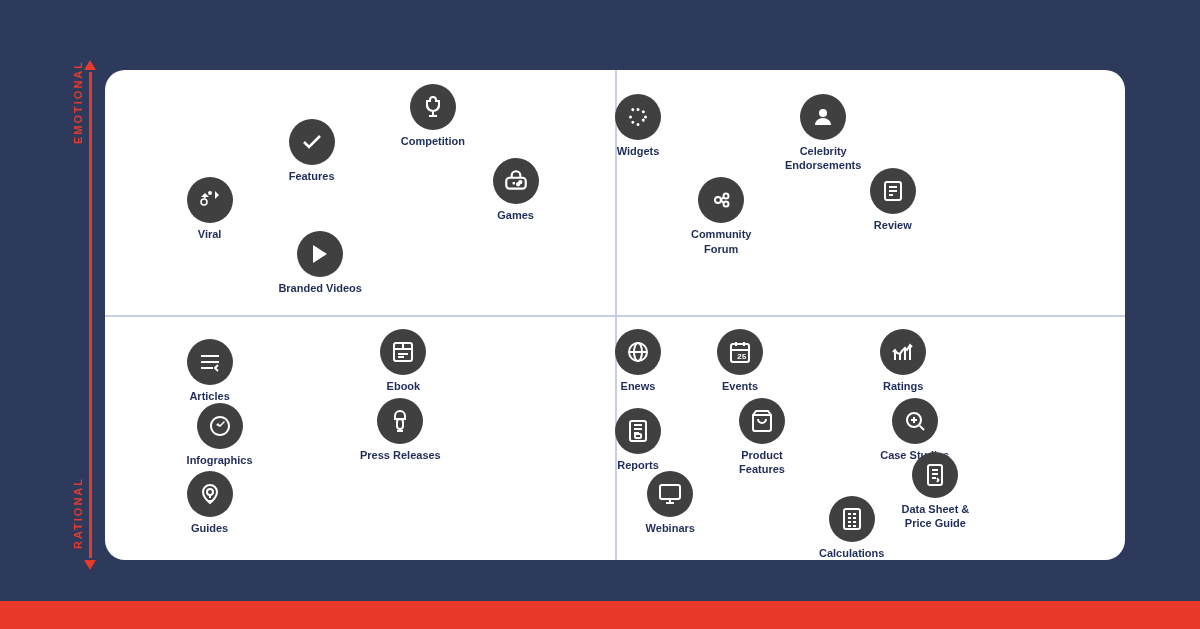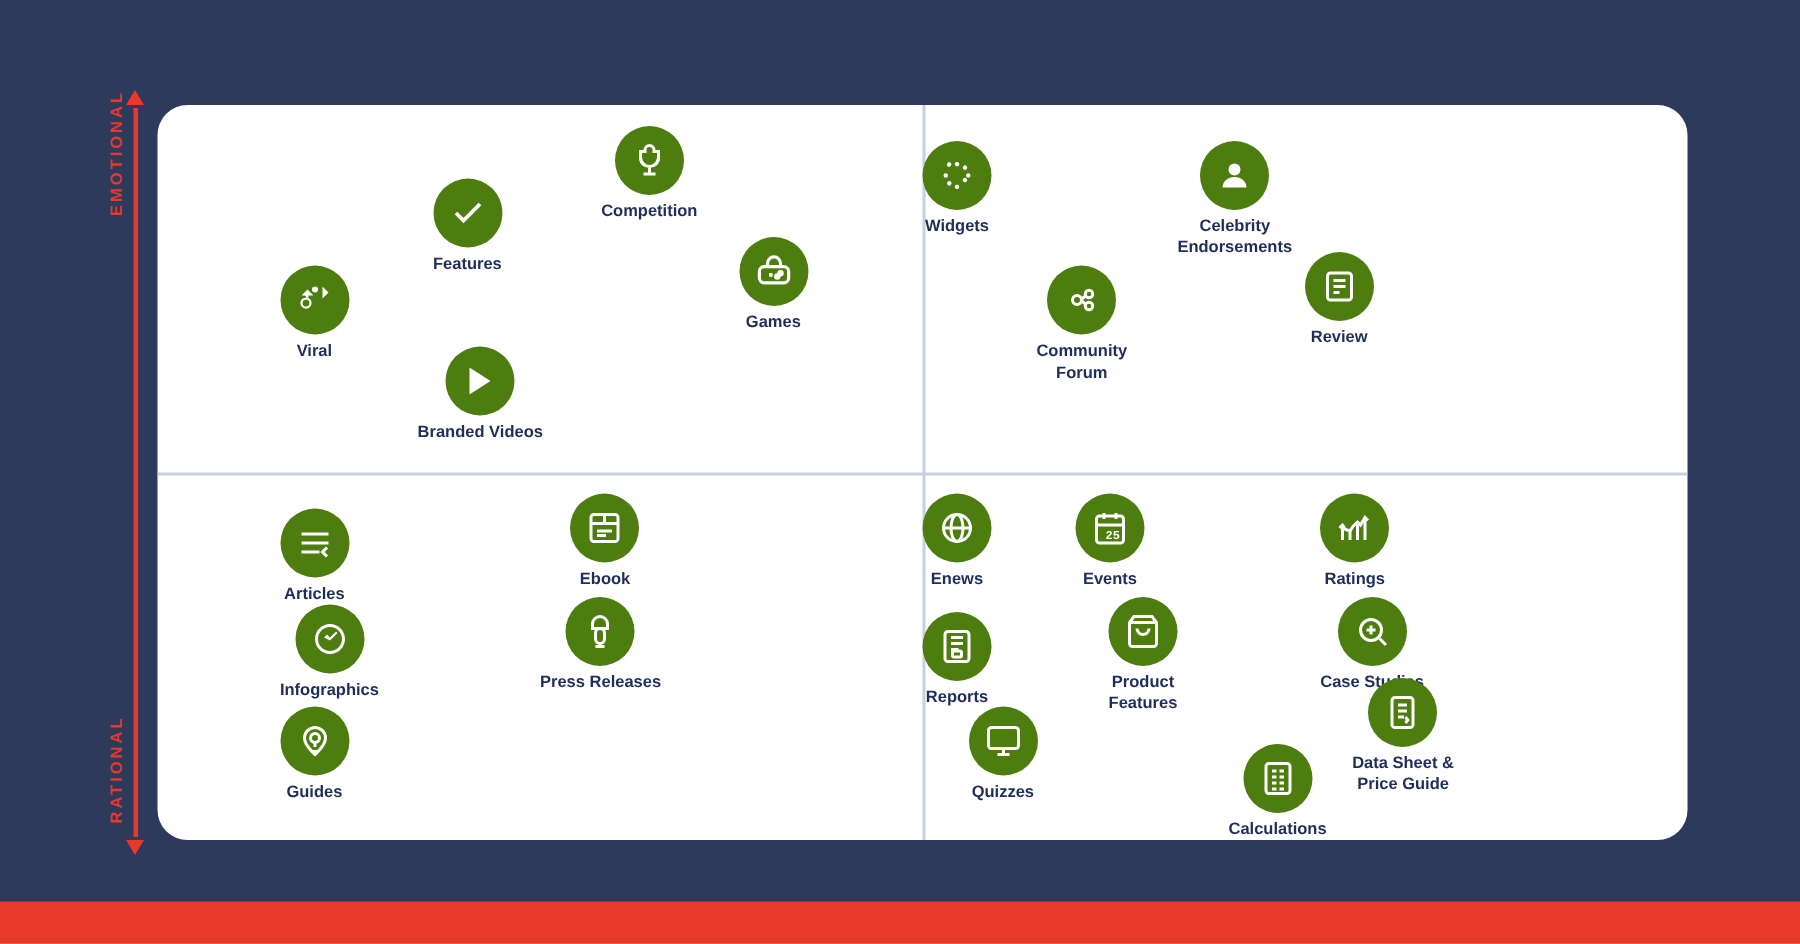--- a/index.html
+++ b/index.html
@@ -132,21 +132,21 @@
     .chart-item {
       position: absolute;
       display: flex;
       flex-direction: column;
       align-items: center;
       cursor: pointer;
     }
     .icon-circle {
       width: 46px;
       height: 46px;
-      background: #4d7c0f;
+      background: #404040;
       border-radius: 50%;
       display: flex;
       align-items: center;
       justify-content: center;
       color: white;
       font-size: 20px;
       margin-bottom: 4px;
       flex-shrink: 0;
       font-family: Liberation Mono, monospace;
     }
@@ -408,21 +408,21 @@
 
 
     <div class="chart-item" style="left:53%; top:82%;">
       <div class="icon-circle">
         <svg width="24" height="24" viewBox="0 0 24 24" fill="none" stroke="white" stroke-width="2">
             <rect x="2" y="3" width="20" height="14" rx="2"></rect>
             <line x1="8" y1="21" x2="16" y2="21"></line>
             <line x1="12" y1="17" x2="12" y2="21"></line>
           </svg>
       </div>
-      <span class="item-label">Quizzes</span>
+      <span class="item-label">Webinars</span>
     </div>
 
     <div class="chart-item" style="left:77%; top:78%;">
       <div class="icon-circle">
         <svg width="24" height="24" viewBox="0 0 24 24" fill="none" stroke="white" stroke-width="2">
             <rect x="5" y="2" width="14" height="20" rx="2"></rect>
             <path d="M9 7h6M9 11h6M9 15h4"></path>
             <path d="M14 15l1.5 2-1.5 2" stroke="white"></path>
           </svg>
       </div>

